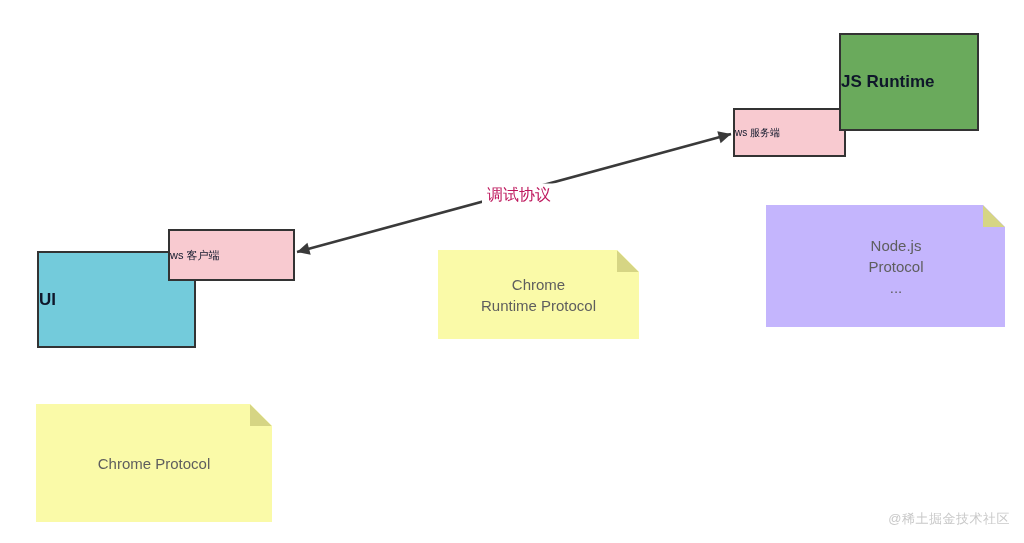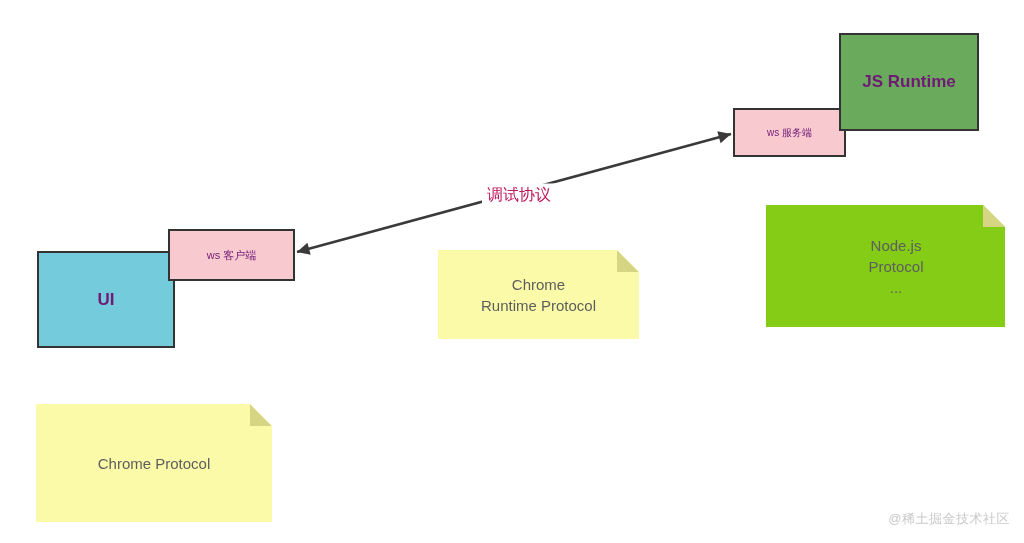--- a/index.html
+++ b/index.html
@@ -12,25 +12,25 @@
     height: 543px;
     background: #ffffff;
     overflow: hidden;
   }
 
   .shape {
     position: absolute;
     border: 2.5px solid #333333;
     display: flex;
     align-items: center;
-    justify-content: center;
-    color: #701a75;
+    justify-content: flex-start;
+    color: #0f172a;
   }
 
-  .box-ui          { left: 37px;  top: 251px; width: 138px; height: 97px; font-size: 17px; font-weight: bold; z-index: 1; }
+  .box-ui          { left: 37px;  top: 251px; width: 159px; height: 97px; font-size: 17px; font-weight: bold; z-index: 1; }
   .box-ws-client   { left: 168px; top: 229px; width: 127px; height: 52px; font-size: 11px; z-index: 2; }
   .box-ws-server   { left: 733px; top: 108px; width: 113px; height: 49px; font-size: 10px; z-index: 1; }
   .box-js-runtime  { left: 839px; top: 33px;  width: 140px; height: 98px; font-size: 17px; font-weight: bold; z-index: 2; }
 
   .note {
     position: absolute;
     display: flex;
     flex-direction: column;
     align-items: center;
     justify-content: center;
@@ -116,21 +116,21 @@
     <span class="fold" style="background-color: rgb(214, 213, 132);"></span>
     <div>Chrome Protocol</div>
   </div>
 
   <div class="note note-mid" style="background-color: rgb(250, 250, 168);">
     <span class="fold" style="background-color: rgb(214, 213, 132);"></span>
     <div>Chrome</div>
     <div>Runtime Protocol</div>
   </div>
 
-  <div class="note note-right" style="background-color: #84cc16; padding-left: 21px;">
+  <div class="note note-right" style="background-color: #c4b5fd; padding-left: 21px;">
     <span class="fold" style="background-color: rgb(214, 213, 132);"></span>
     <div>Node.js</div>
     <div>Protocol</div>
     <div>...</div>
   </div>
 
   <div class="watermark">@稀土掘金技术社区</div>
 
 </div>
 

